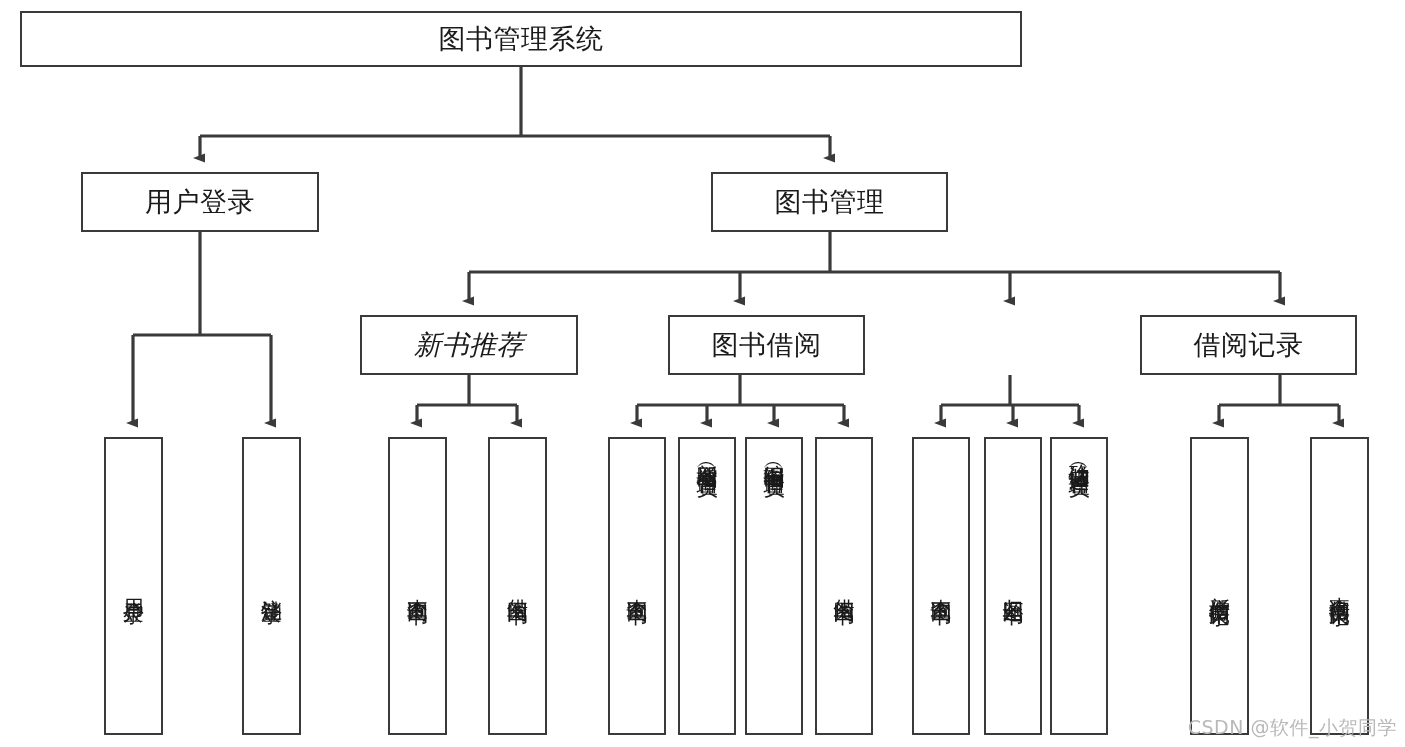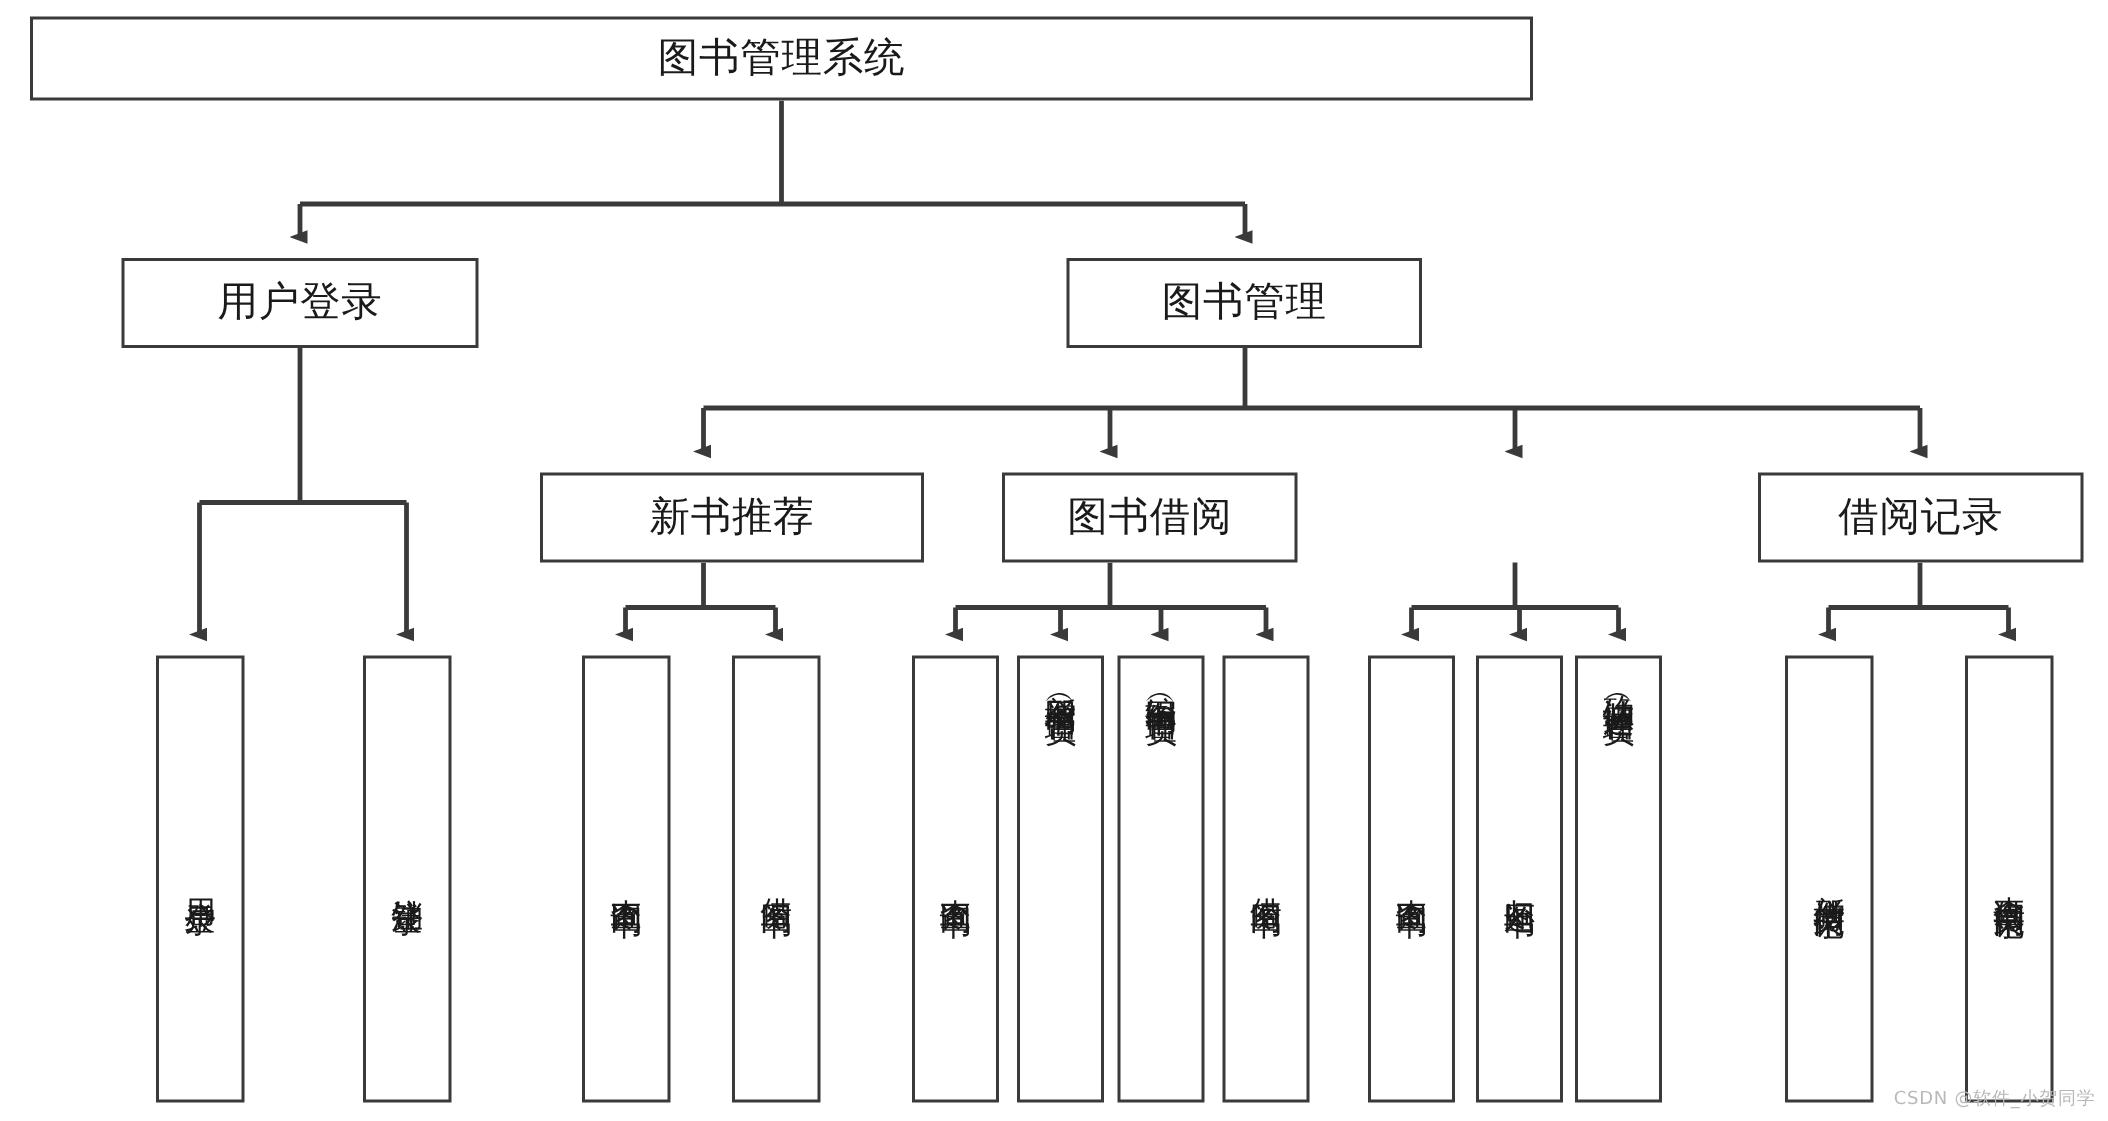--- a/index.html
+++ b/index.html
@@ -58,21 +58,21 @@
   }
   .node.leaf.short {
     align-items: center;
     padding-top: 0;
   }
   #watermark {
     position: absolute;
     right: 8px;
     bottom: 6px;
     color: #b9b9b9;
-    font-size: 12px;
+    font-size: 19px;
     letter-spacing: 0.5px;
     z-index: 5;
     white-space: nowrap;
   }
 </style>
 </head>
 <body>
 
 <div id="diagram-root">
 
@@ -130,27 +130,27 @@
     <span class="label">图书管理系统</span>
   </div>
 
   <div class="node" id="node-l2-0" style="left: 81px; top: 172px; width: 238px; height: 60px;">
     <span class="label">用户登录</span>
   </div>
   <div class="node" id="node-l2-1" style="left: 711px; top: 172px; width: 237px; height: 60px;">
     <span class="label">图书管理</span>
   </div>
 
-  <div class="node" id="node-l3-0" style="left: 360px; top: 315px; width: 256px; height: 60px;">
+  <div class="node" id="node-l3-0" style="left: 360px; top: 315px; width: 218px; height: 60px; font-style: italic;">
     <span class="label">新书推荐</span>
   </div>
   <div class="node" id="node-l3-1" style="left: 668px; top: 315px; width: 197px; height: 60px;">
     <span class="label">图书借阅</span>
   </div>
-  <div class="node" id="node-l3-3" style="left: 1172px; top: 315px; width: 217px; height: 60px;">
+  <div class="node" id="node-l3-3" style="left: 1140px; top: 315px; width: 217px; height: 60px;">
     <span class="label">借阅记录</span>
   </div>
 
   <div class="node leaf short" id="node-leaf-0" style="left: 104px; top: 437px; width: 59px; height: 298px;">
     <span class="label">用户登录</span>
   </div>
   <div class="node leaf short" id="node-leaf-1" style="left: 242px; top: 437px; width: 59px; height: 298px;">
     <span class="label">注销登录</span>
   </div>
   <div class="node leaf short" id="node-leaf-2" style="left: 388px; top: 437px; width: 59px; height: 298px;">

